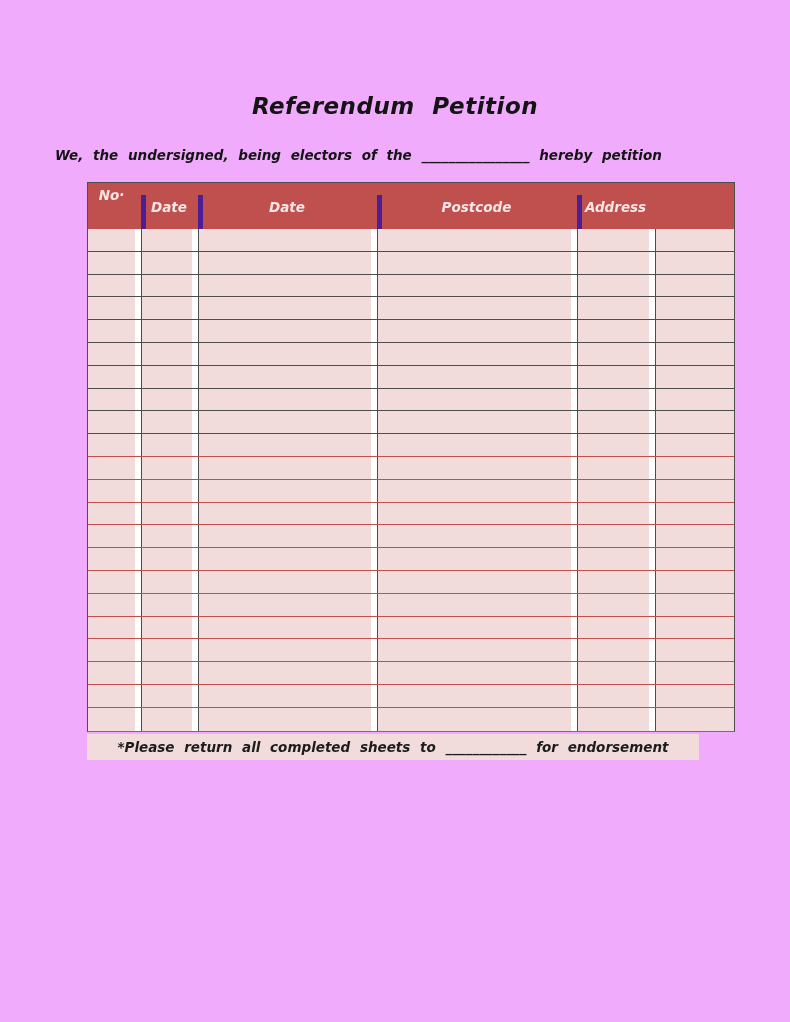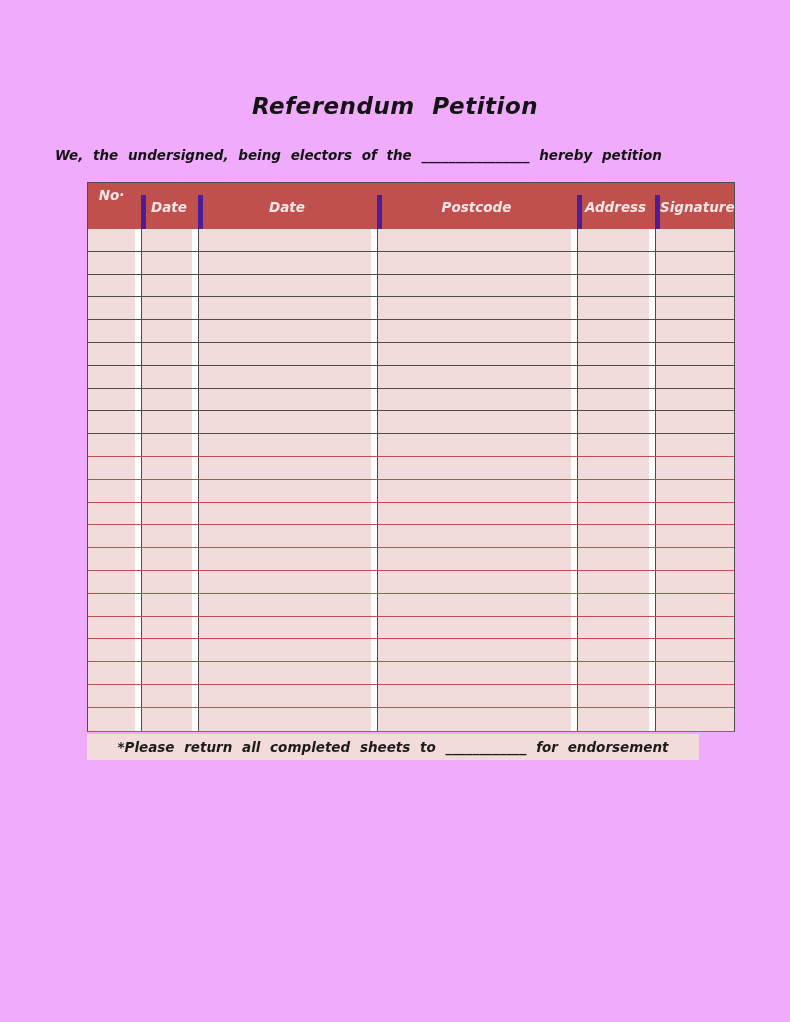--- a/index.html
+++ b/index.html
@@ -100,21 +100,20 @@
     <div><span>We, the undersigned, being electors of the</span> <span class="blank">________________</span> <span>hereby petition</span></div>
   </div>
 
   <div class="petition-table">
     <div class="t-header t-grid">
       <div class="hcell">No·</div>
       <div class="hcell">Date</div>
       <div class="hcell">Date</div>
       <div class="hcell">Postcode</div>
       <div class="hcell">Address</div>
-      <div class="hcell">Signature</div>
     </div>
     <div id="table-body">
         <div class="t-row t-grid">
           <div class="cell"></div>
           <div class="cell"></div>
           <div class="cell"></div>
           <div class="cell"></div>
           <div class="cell"></div>
           <div class="cell"></div>
         </div>

